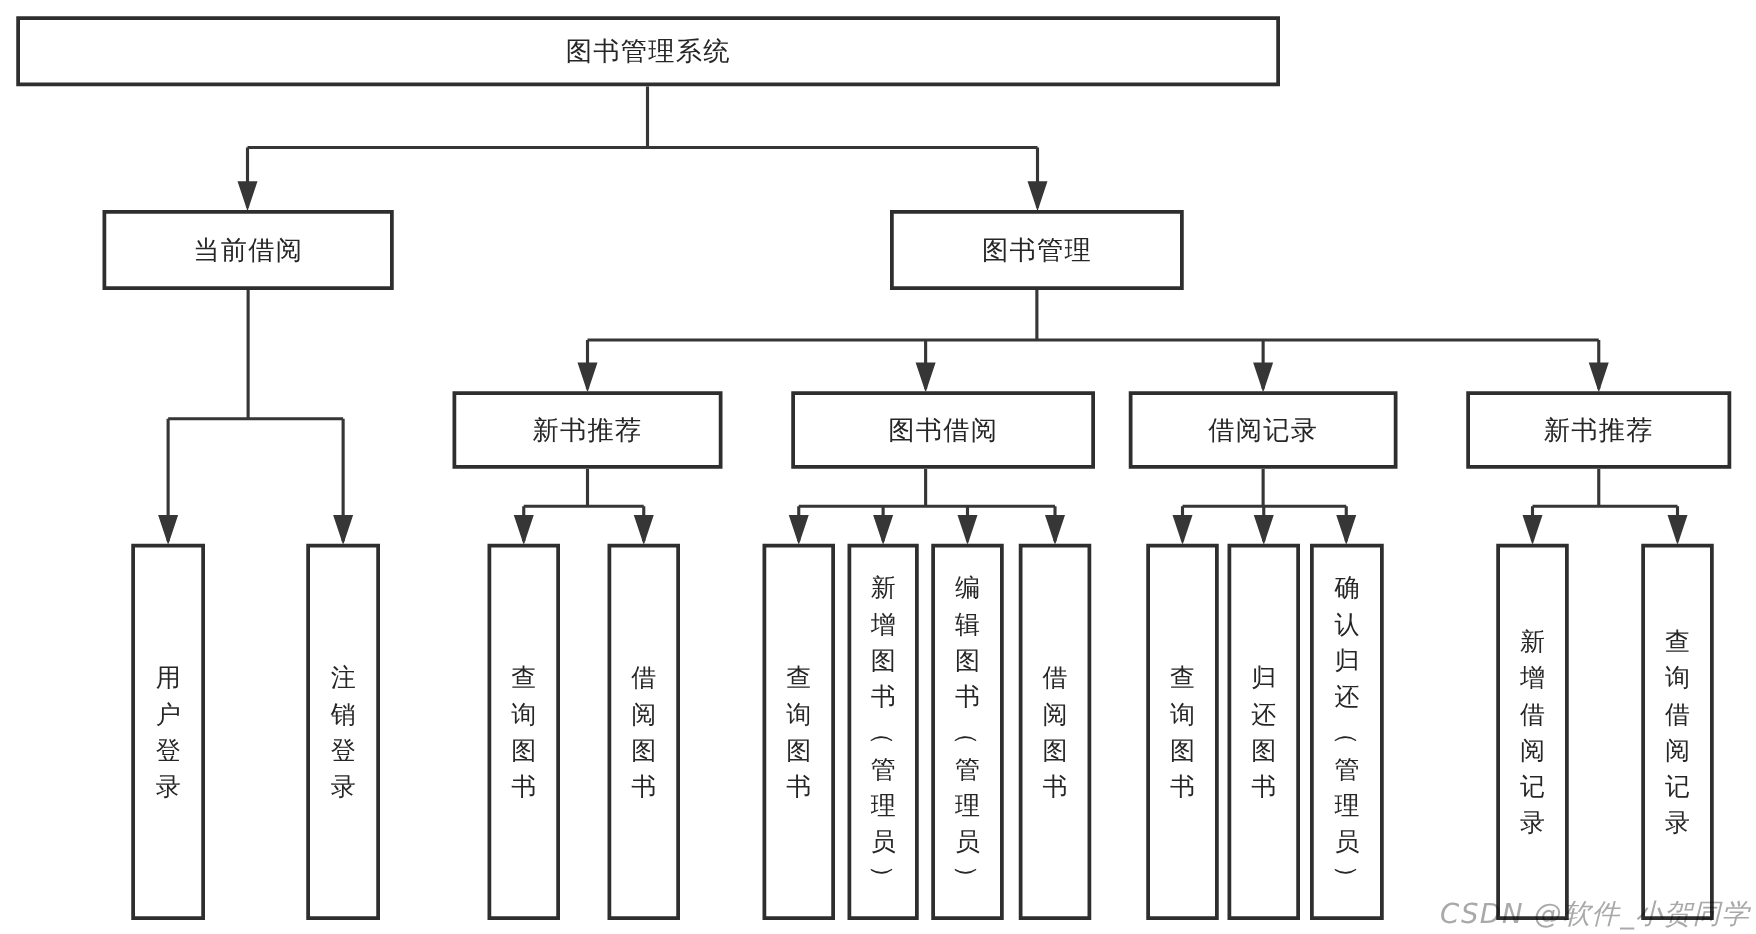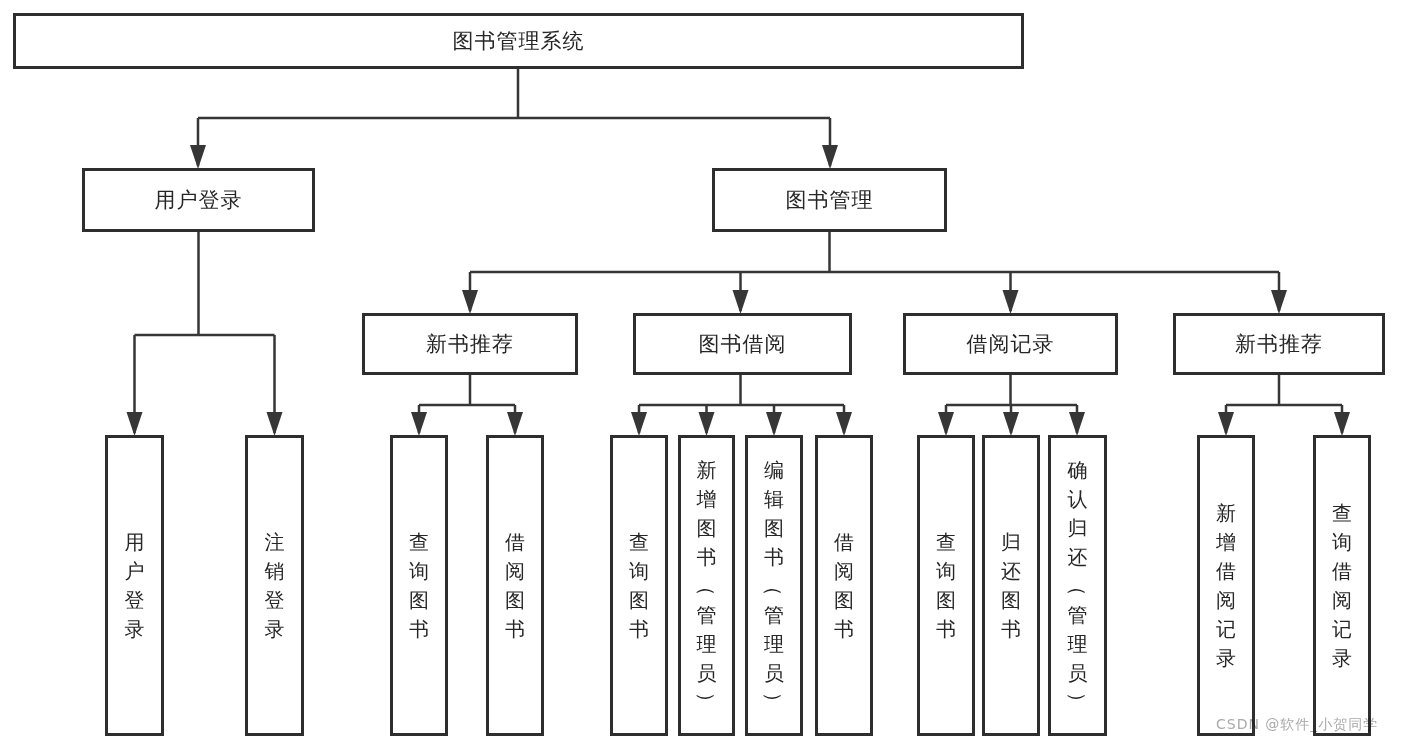--- a/index.html
+++ b/index.html
@@ -39,27 +39,28 @@
     flex-direction:column;
     font-size:20px;
     line-height:1;
     gap:9px;
     padding:4px 0;
   }
   .node.v span{display:block;}
   .node.v span.rot{transform:rotate(90deg);}
   #watermark{
     position:absolute;
-    left:1216px;top:716px;
-    font-size:14px;
+    left:1152px;top:716px;
+    font-size:22px;
     letter-spacing:1px;
     color:var(--watermark);
     mix-blend-mode:multiply;
     z-index:5;
     white-space:nowrap;
+    font-style:italic;
   }
 </style>
 </head>
 <body>
 
 <div id="canvas">
 
   <svg id="wires" viewBox="0 0 1405 747">
     <g stroke="currentColor" stroke-width="2.5" fill="none">
       <path d="M518 69V118 M198 118H830 M198 118V166 M830 118V166"></path>
@@ -88,25 +89,25 @@
       <polygon points="938,412 954,412 946,436"></polygon>
       <polygon points="1003,412 1019,412 1011,436"></polygon>
       <polygon points="1069,412 1085,412 1077,436"></polygon>
       <polygon points="1218,412 1234,412 1226,436"></polygon>
       <polygon points="1334,412 1350,412 1342,436"></polygon>
     </g>
   </svg>
 
   <div class="node h" style="left:13px;top:13px;width:1011px;height:56px">图书管理系统</div>
 
-  <div class="node h" style="left:82px;top:168px;width:233px;height:64px">用户登录</div>
+  <div class="node h" style="left:82px;top:168px;width:233px;height:64px">当前借阅</div>
   <div class="node h" style="left:712px;top:168px;width:235px;height:64px">图书管理</div>
 
   <div class="node h" style="left:362px;top:313px;width:216px;height:62px">新书推荐</div>
-  <div class="node h" style="left:633px;top:313px;width:219px;height:62px">图书借阅</div>
+  <div class="node h" style="left:633px;top:313px;width:243px;height:62px">图书借阅</div>
   <div class="node h" style="left:903px;top:313px;width:215px;height:62px">借阅记录</div>
   <div class="node h" style="left:1173px;top:313px;width:212px;height:62px">新书推荐</div>
 
   <div class="node v" style="left:105px;top:435px;width:59px;height:301px">
       <span>用</span>
       <span>户</span>
       <span>登</span>
       <span>录</span>
     </div>
   <div class="node v" style="left:245px;top:435px;width:59px;height:301px">

